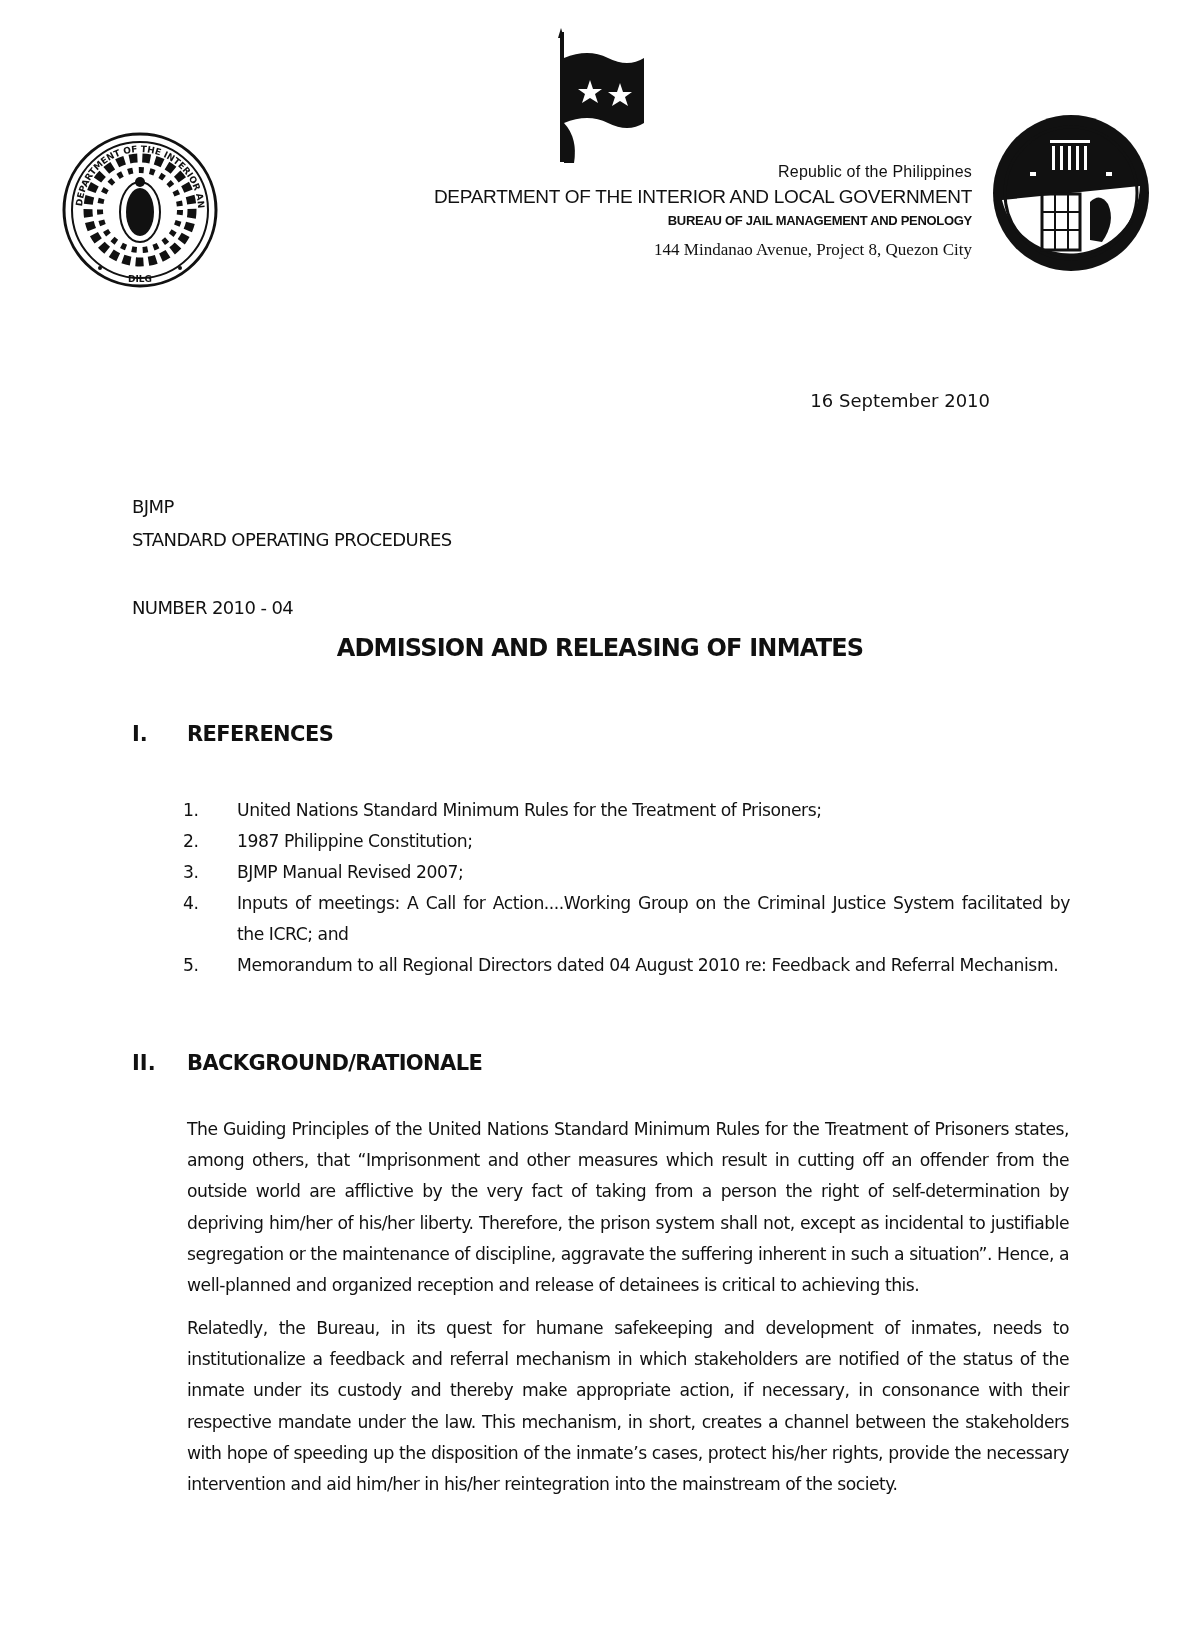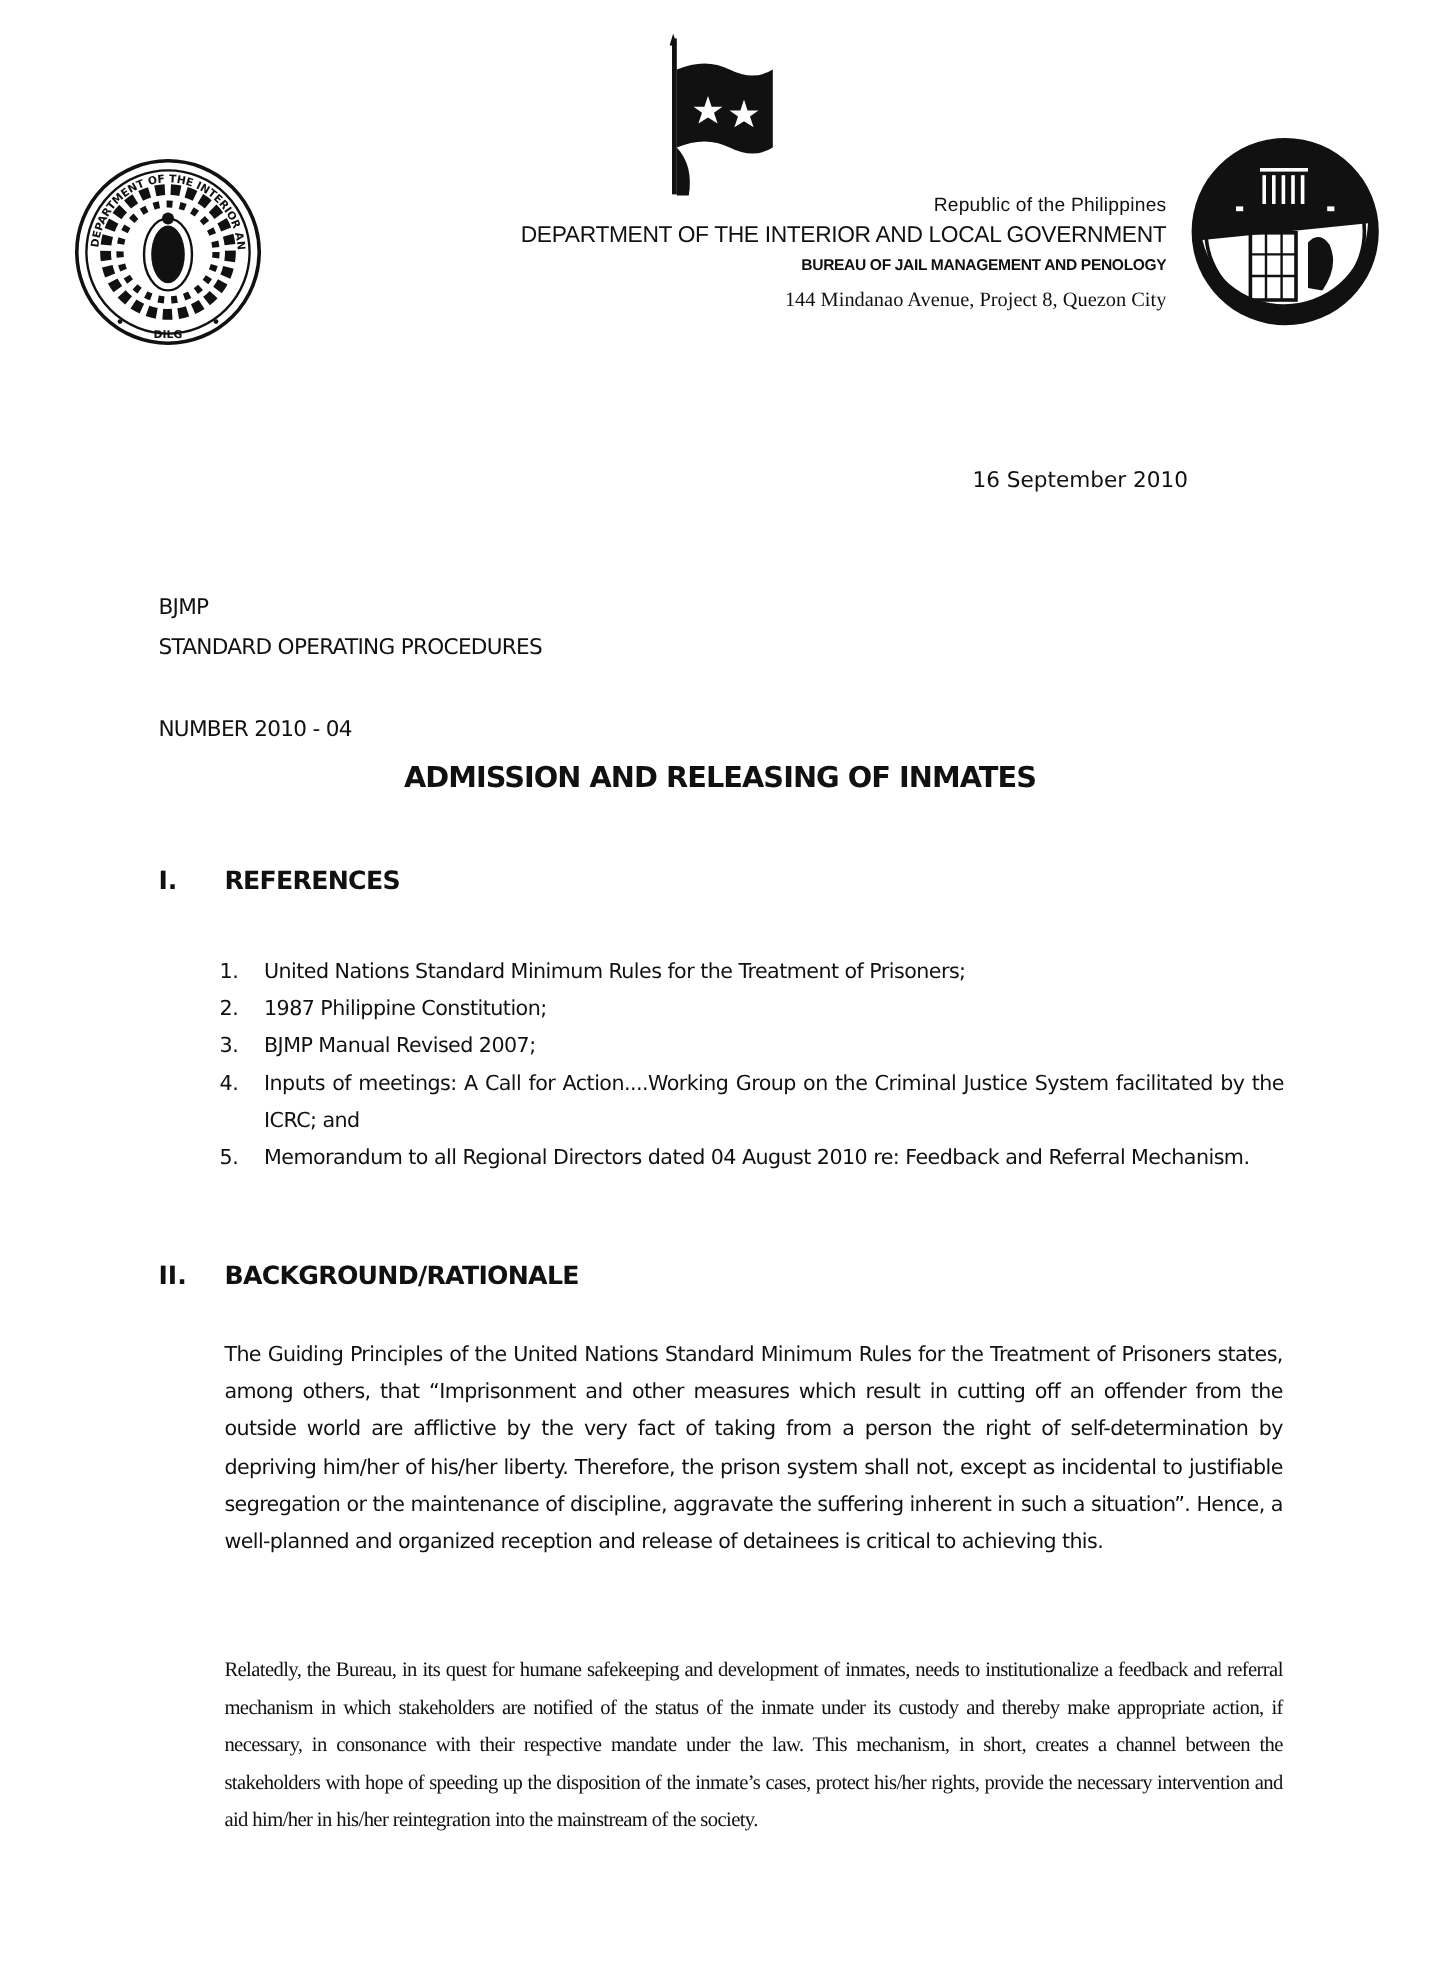--- a/index.html
+++ b/index.html
@@ -25,25 +25,25 @@
   .doc-title { left: 0; width: 1200px; text-align: center; top: 634px; font-size: 24px; font-weight: bold; letter-spacing: -0.8px; }
 
   .sec-num { left: 132px; font-size: 21px; font-weight: bold; }
   .sec-title { left: 187px; font-size: 21px; font-weight: bold; letter-spacing: -0.6px; text-align: center; }
   .sec1 { top: 722px; }
   .sec2 { top: 1051px; }
 
   .ref-list { left: 183px; top: 795px; width: 887px; font-size: 17.2px; line-height: 31px; letter-spacing: -0.45px; }
   .ref-item { display: flex; }
   .ref-num { width: 37px; flex: none; }
-  .ref-text { flex: 1; text-align: justify; text-align-last: left; }
+  .ref-text { flex: 1; text-align: justify; text-align-last: left; margin-left: 17px; }
 
   .para { left: 187px; width: 882px; font-size: 17.2px; line-height: 31.2px; text-align: justify; letter-spacing: -0.5px; }
   .para1 { top: 1114px; }
-  .para2 { top: 1376px; font-family: Liberation Serif, serif; }
+  .para2 { top: 1313px; }
 </style>
 </head>
 <body>
 
 <div class="seal" id="seal-left">
   <svg width="160" height="160" viewBox="0 0 160 160">
     <defs>
       <path id="arc-left" d="M 22 80 A 58 58 0 1 1 138 80"></path>
     </defs>
     <circle cx="80" cy="80" r="76" fill="none" stroke="#111" stroke-width="3"></circle>

